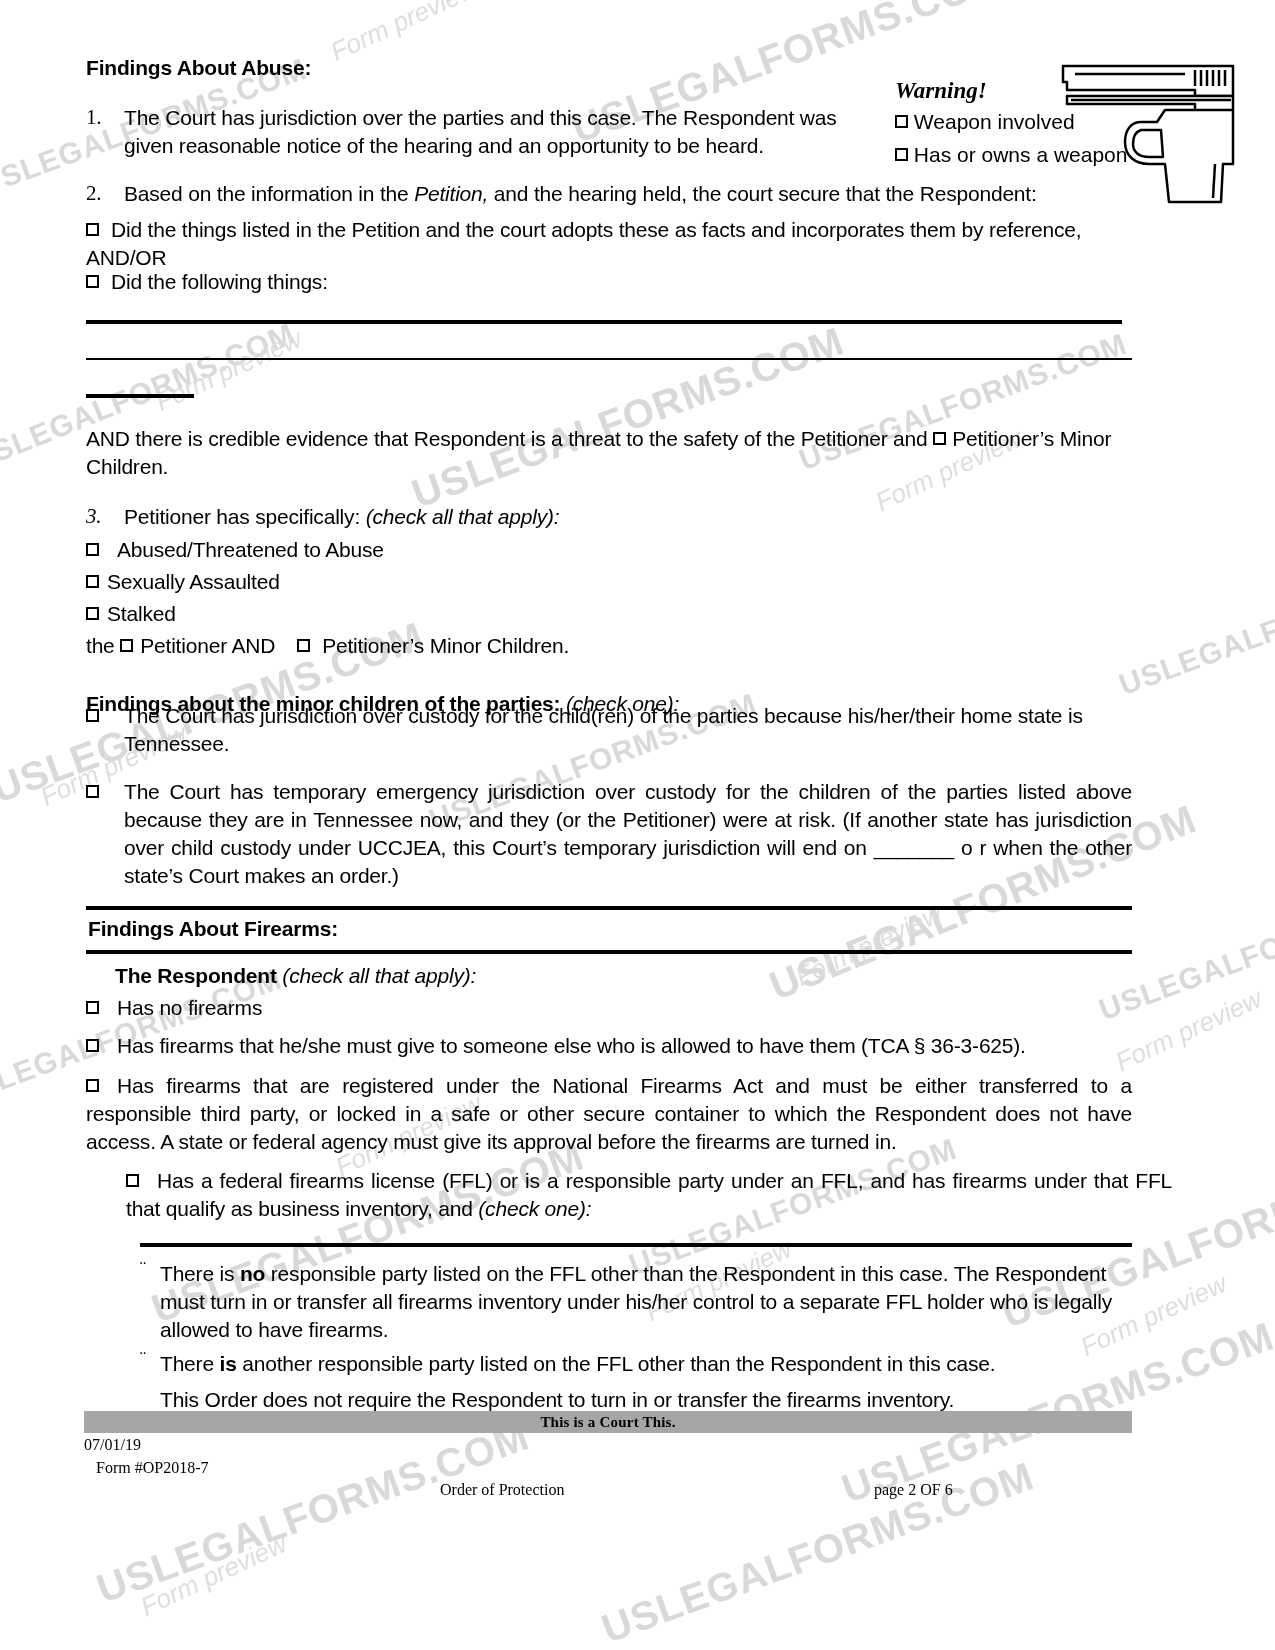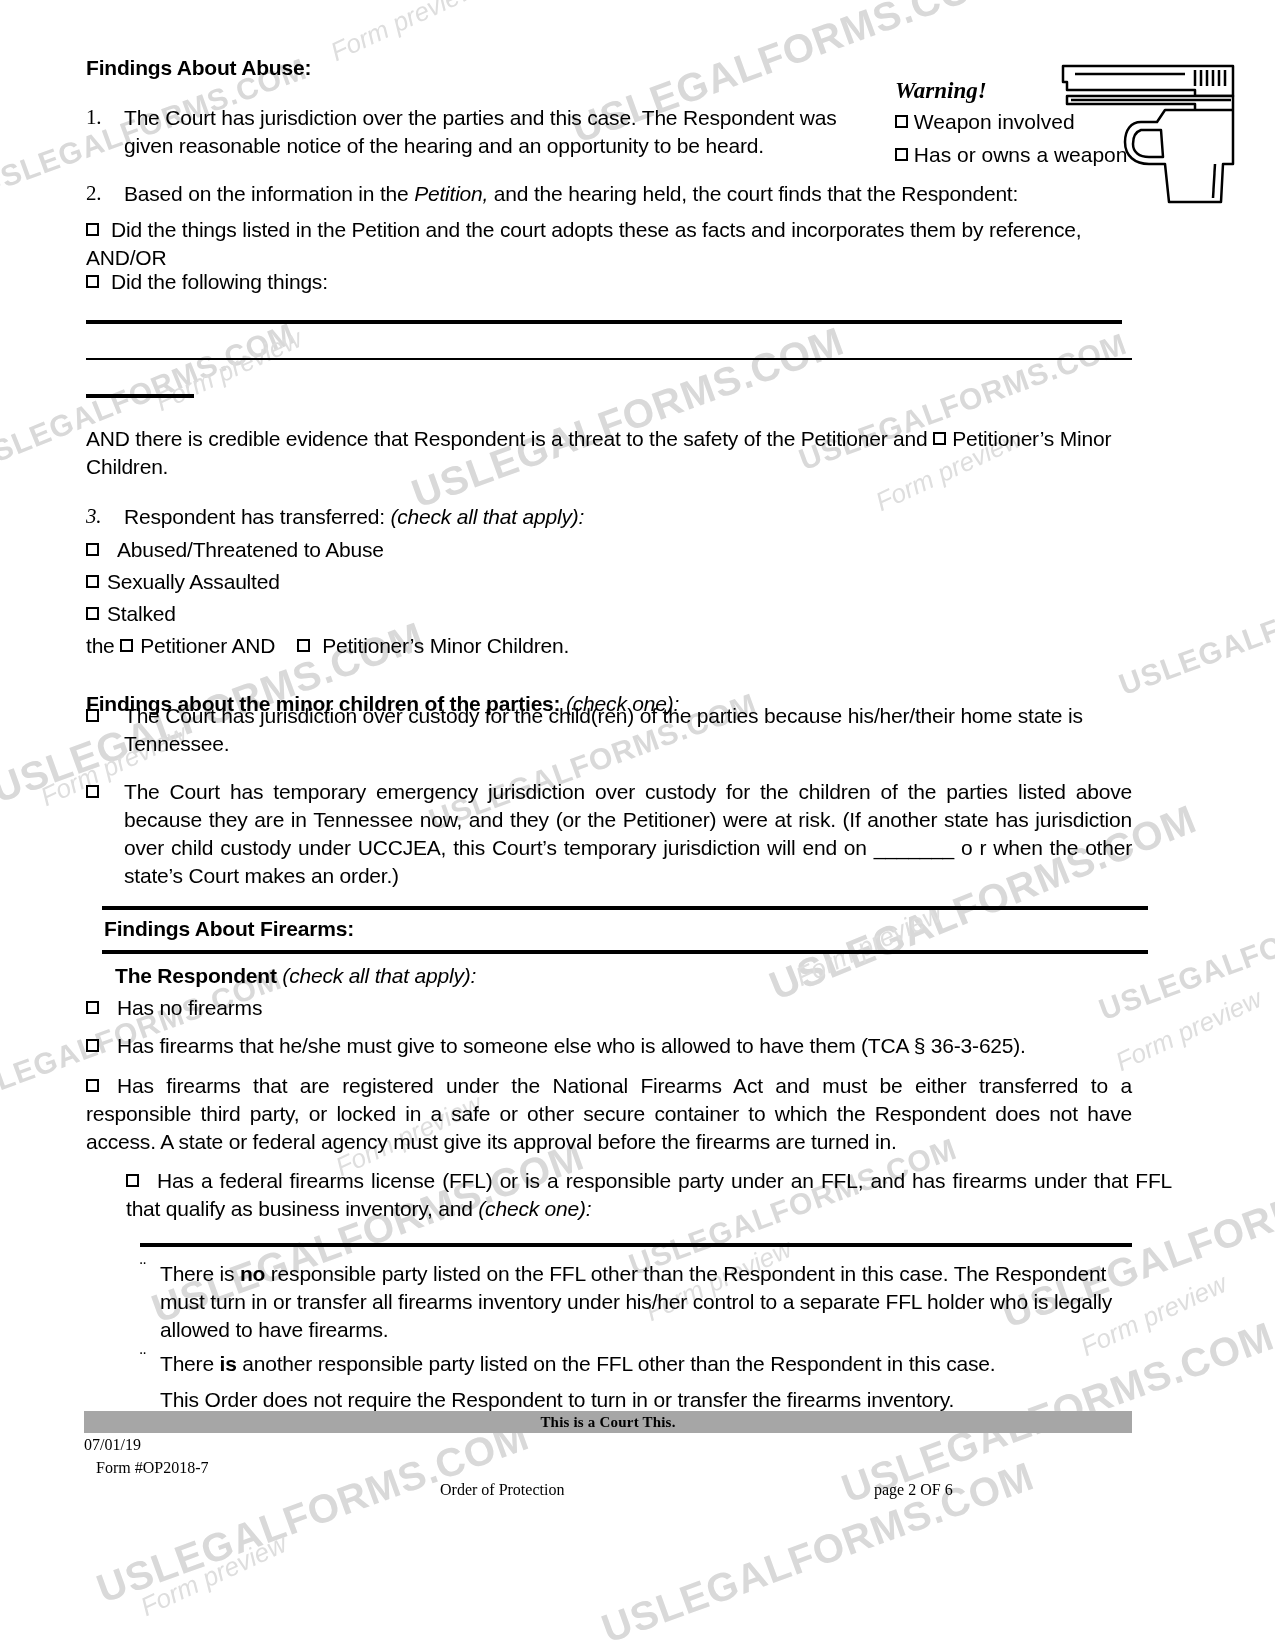--- a/index.html
+++ b/index.html
@@ -269,42 +269,42 @@
       <span>Findings About Abuse</span><span>:</span>
     </div>
 
     <div class="row bd" style="position:absolute; left:2px; top:104px; width:770px;">
       <span class="marker serif-num-up" style="width:38px;">1.</span>
       <span class="txt">The Court has jurisdiction over the parties and this case. The Respondent was given reasonable notice of the hearing and an opportunity to be heard.</span>
     </div>
 
     <div class="row bd" style="position:absolute; left:2px; top:180px; width:1046px;">
       <span class="marker serif-num-up" style="width:38px;">2.</span>
-      <span class="txt"><span>Based on the information in the </span><span class="it">Petition,</span><span> and the hearing held, the court finds that the Respondent:</span></span>
+      <span class="txt"><span>Based on the information in the </span><span class="it">Petition,</span><span> and the hearing held, the court secure that the Respondent:</span></span>
     </div>
 
     <div class="bd" style="position:absolute; left:2px; top:216px; width:1046px;">
       <span class="cb" style="margin-right:12px;"></span><span>Did the things listed in the Petition and the court adopts these as facts and incorporates them by reference, AND/OR</span>
     </div>
 
     <div class="bd" style="position:absolute; left:2px; top:268px; width:1046px;">
       <span class="cb" style="margin-right:12px;"></span><span>Did the following things:</span>
     </div>
 
     <div class="rule-thick" style="position:absolute; left:2px; top:320px; width:1036px;"></div>
     <div class="rule-thin" style="position:absolute; left:2px; top:358px; width:1046px;"></div>
     <div class="rule-stub" style="position:absolute; left:2px; top:394px;"></div>
 
     <div class="bd" style="position:absolute; left:2px; top:425px; width:1046px;">
       <span>AND there is credible evidence that Respondent is a threat to the safety of the Petitioner and </span><span class="cb" style="margin:0 6px 0 0;"></span><span>Petitioner’s Minor Children.</span>
     </div>
 
     <div class="row bd" style="position:absolute; left:2px; top:503px; width:800px;">
       <span class="marker serif-num" style="width:38px;">3.</span>
-      <span class="txt"><span>Respondent has transferred: </span><span class="it">(check all that apply):</span></span>
+      <span class="txt"><span>Petitioner has specifically: </span><span class="it">(check all that apply):</span></span>
     </div>
 
     <div class="bd" style="position:absolute; left:2px; top:536px;">
       <span class="cb" style="margin-right:18px;"></span><span>Abused/Threatened to Abuse</span>
     </div>
     <div class="bd" style="position:absolute; left:2px; top:568px;">
       <span class="cb" style="margin-right:8px;"></span><span>Sexually Assaulted</span>
     </div>
     <div class="bd" style="position:absolute; left:2px; top:600px;">
       <span class="cb" style="margin-right:8px;"></span><span>Stalked</span>
@@ -322,21 +322,21 @@
     <div class="row bd" style="position:absolute; left:2px; top:702px; width:1046px;justify-content:flex-end;">
       <span class="marker" style="width:38px;"><span class="cb"></span></span>
       <span class="txt">The Court has jurisdiction over custody for the child(ren) of the parties because his/her/their home state is Tennessee.</span>
     </div>
 
     <div class="row bd just" style="position:absolute; left:2px; top:778px; width:1046px;">
       <span class="marker" style="width:38px;"><span class="cb"></span></span>
       <span class="txt">The Court has temporary emergency jurisdiction over custody for the children of the parties listed above because they are in Tennessee now, and they (or the Petitioner) were at risk. (If another state has jurisdiction over child custody under UCCJEA, this Court’s temporary jurisdiction will end on _______ o   r when the other state’s Court makes an order.)</span>
     </div>
 
-    <div class="sec-band" style="position:absolute; left:2px; top:906px; width:1046px;margin-left:16px;">
+    <div class="sec-band" style="position:absolute; left:2px; top:906px; width:1046px;">
       <div class="rule-thick"></div>
       <div class="sec-title">Findings About Firearms:</div>
       <div class="rule-thick"></div>
     </div>
 
     <div class="bd" style="position:absolute; left:2px; top:962px;margin-left:29px;">
       <span class="bold">The Respondent </span><span class="it">(check all that apply):</span>
     </div>
 
     <div class="bd" style="position:absolute; left:2px; top:994px;">

